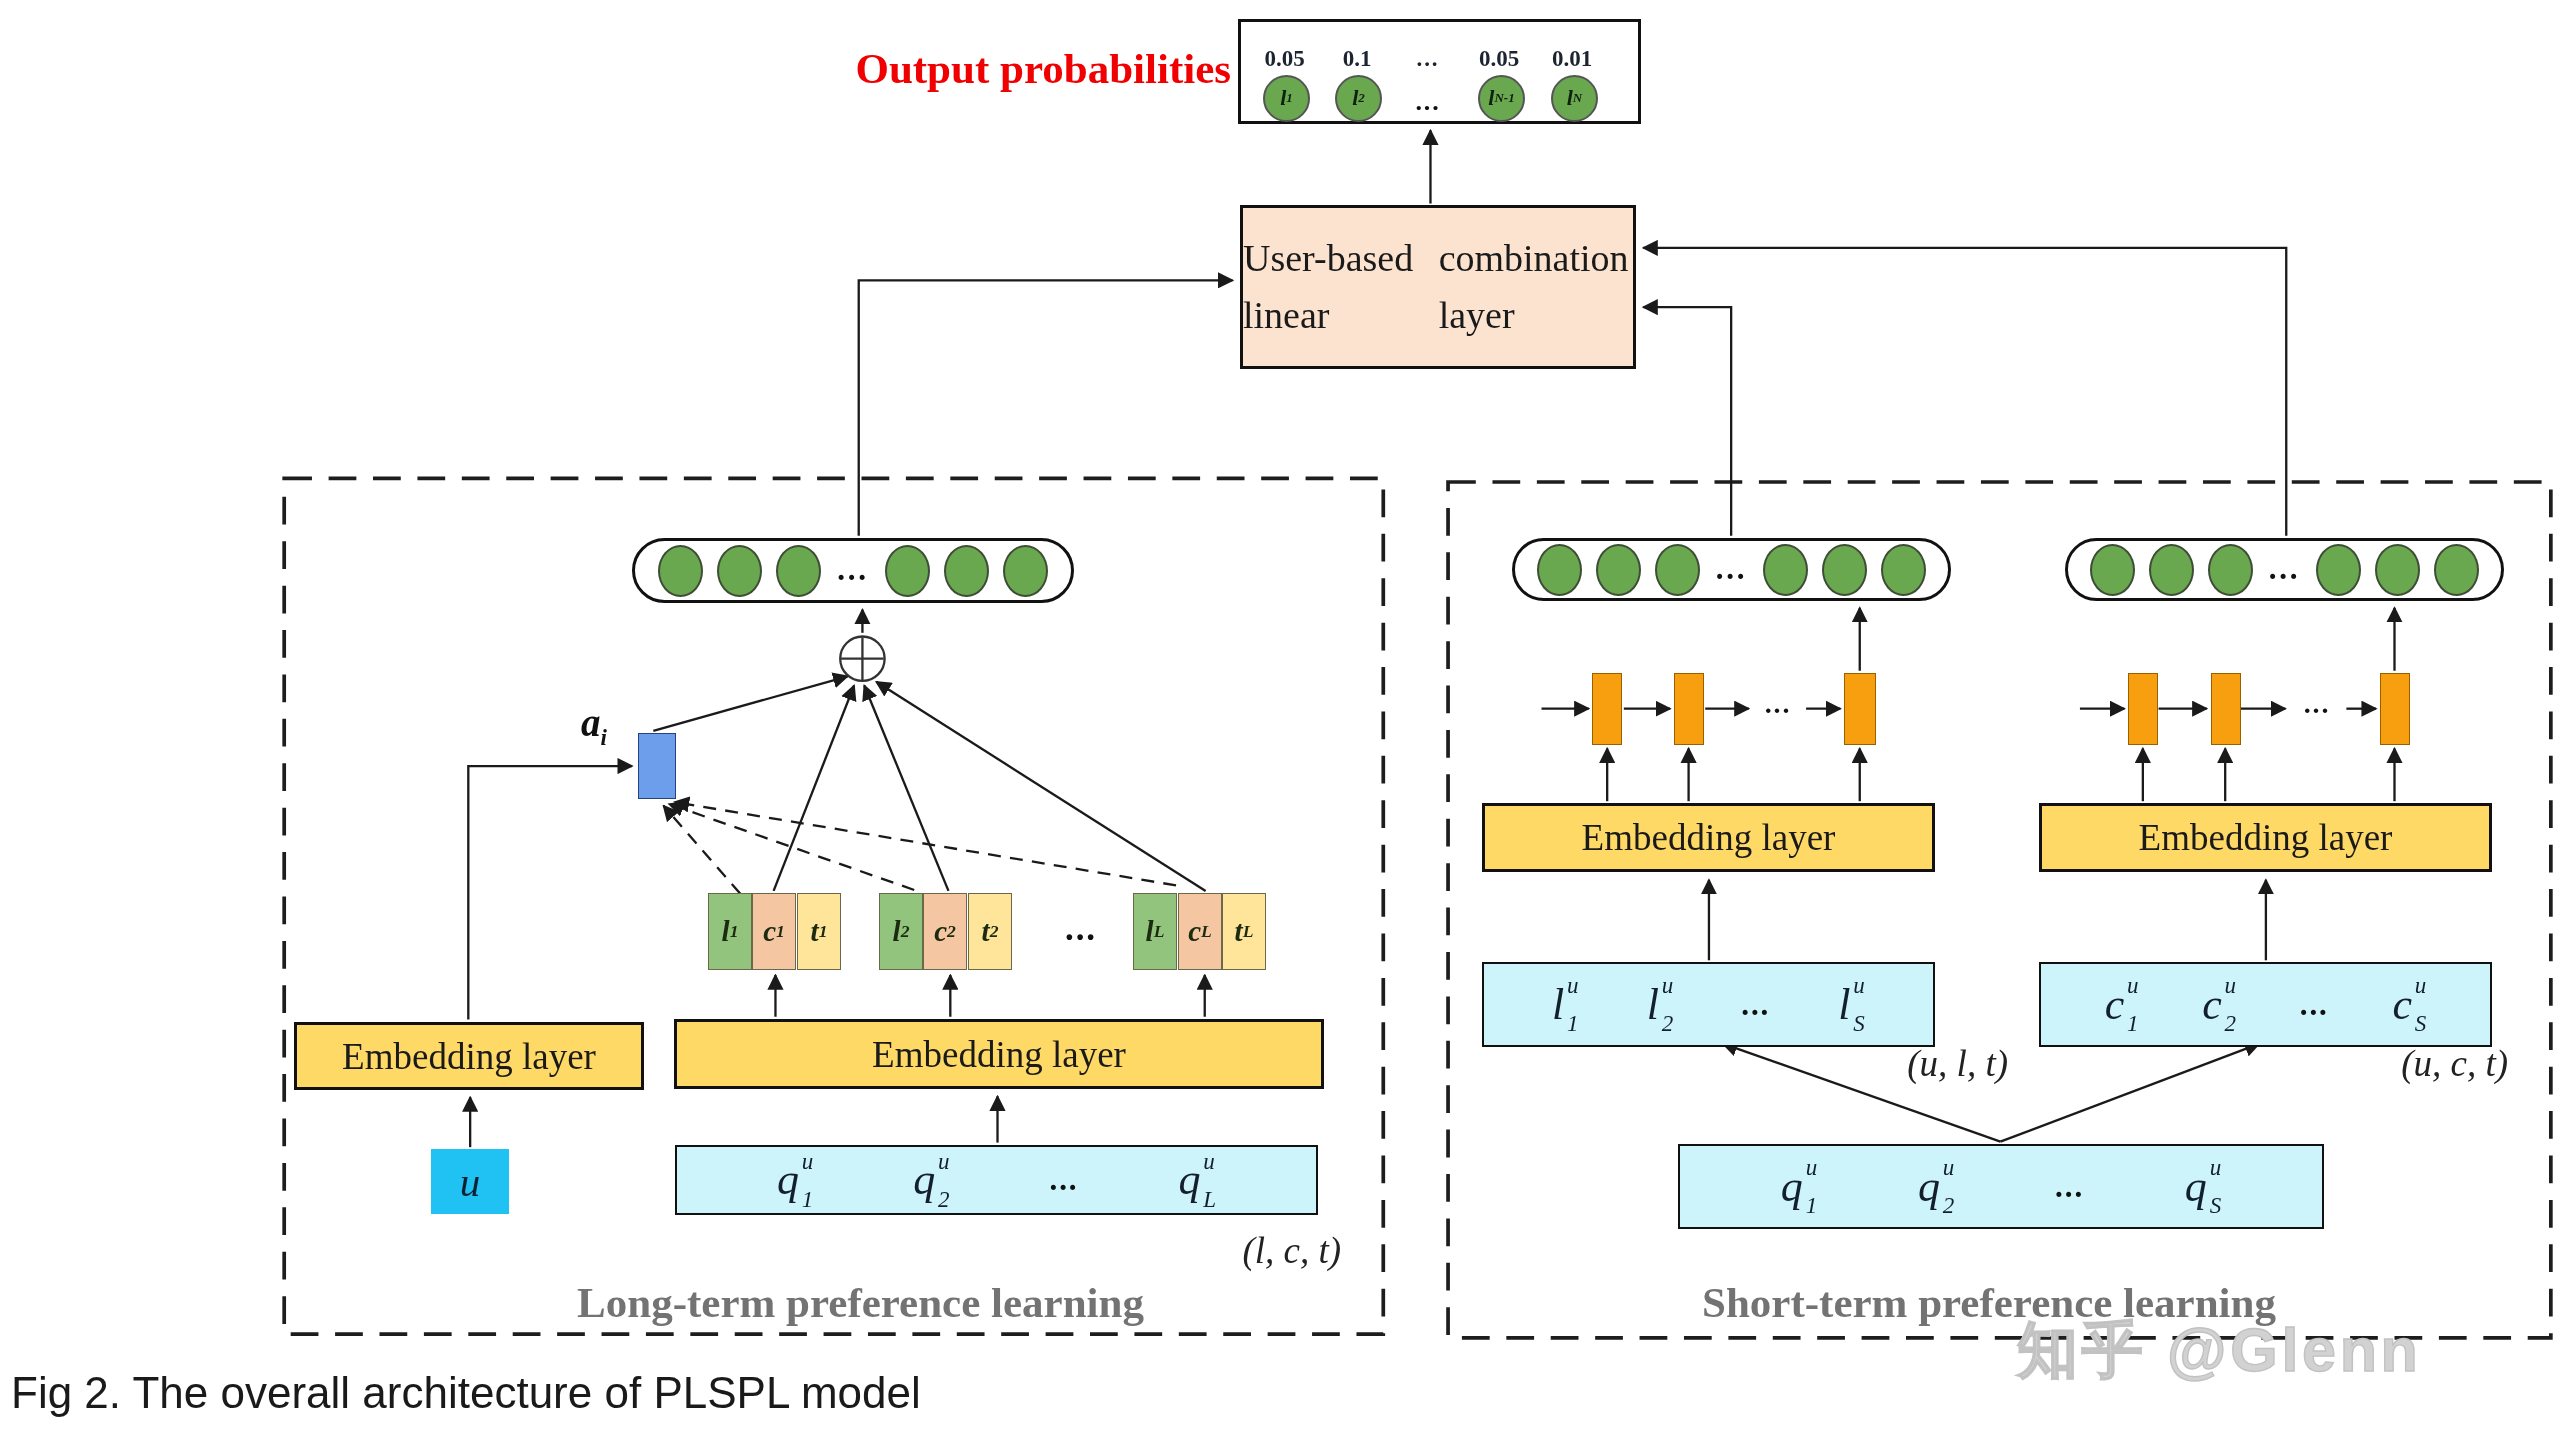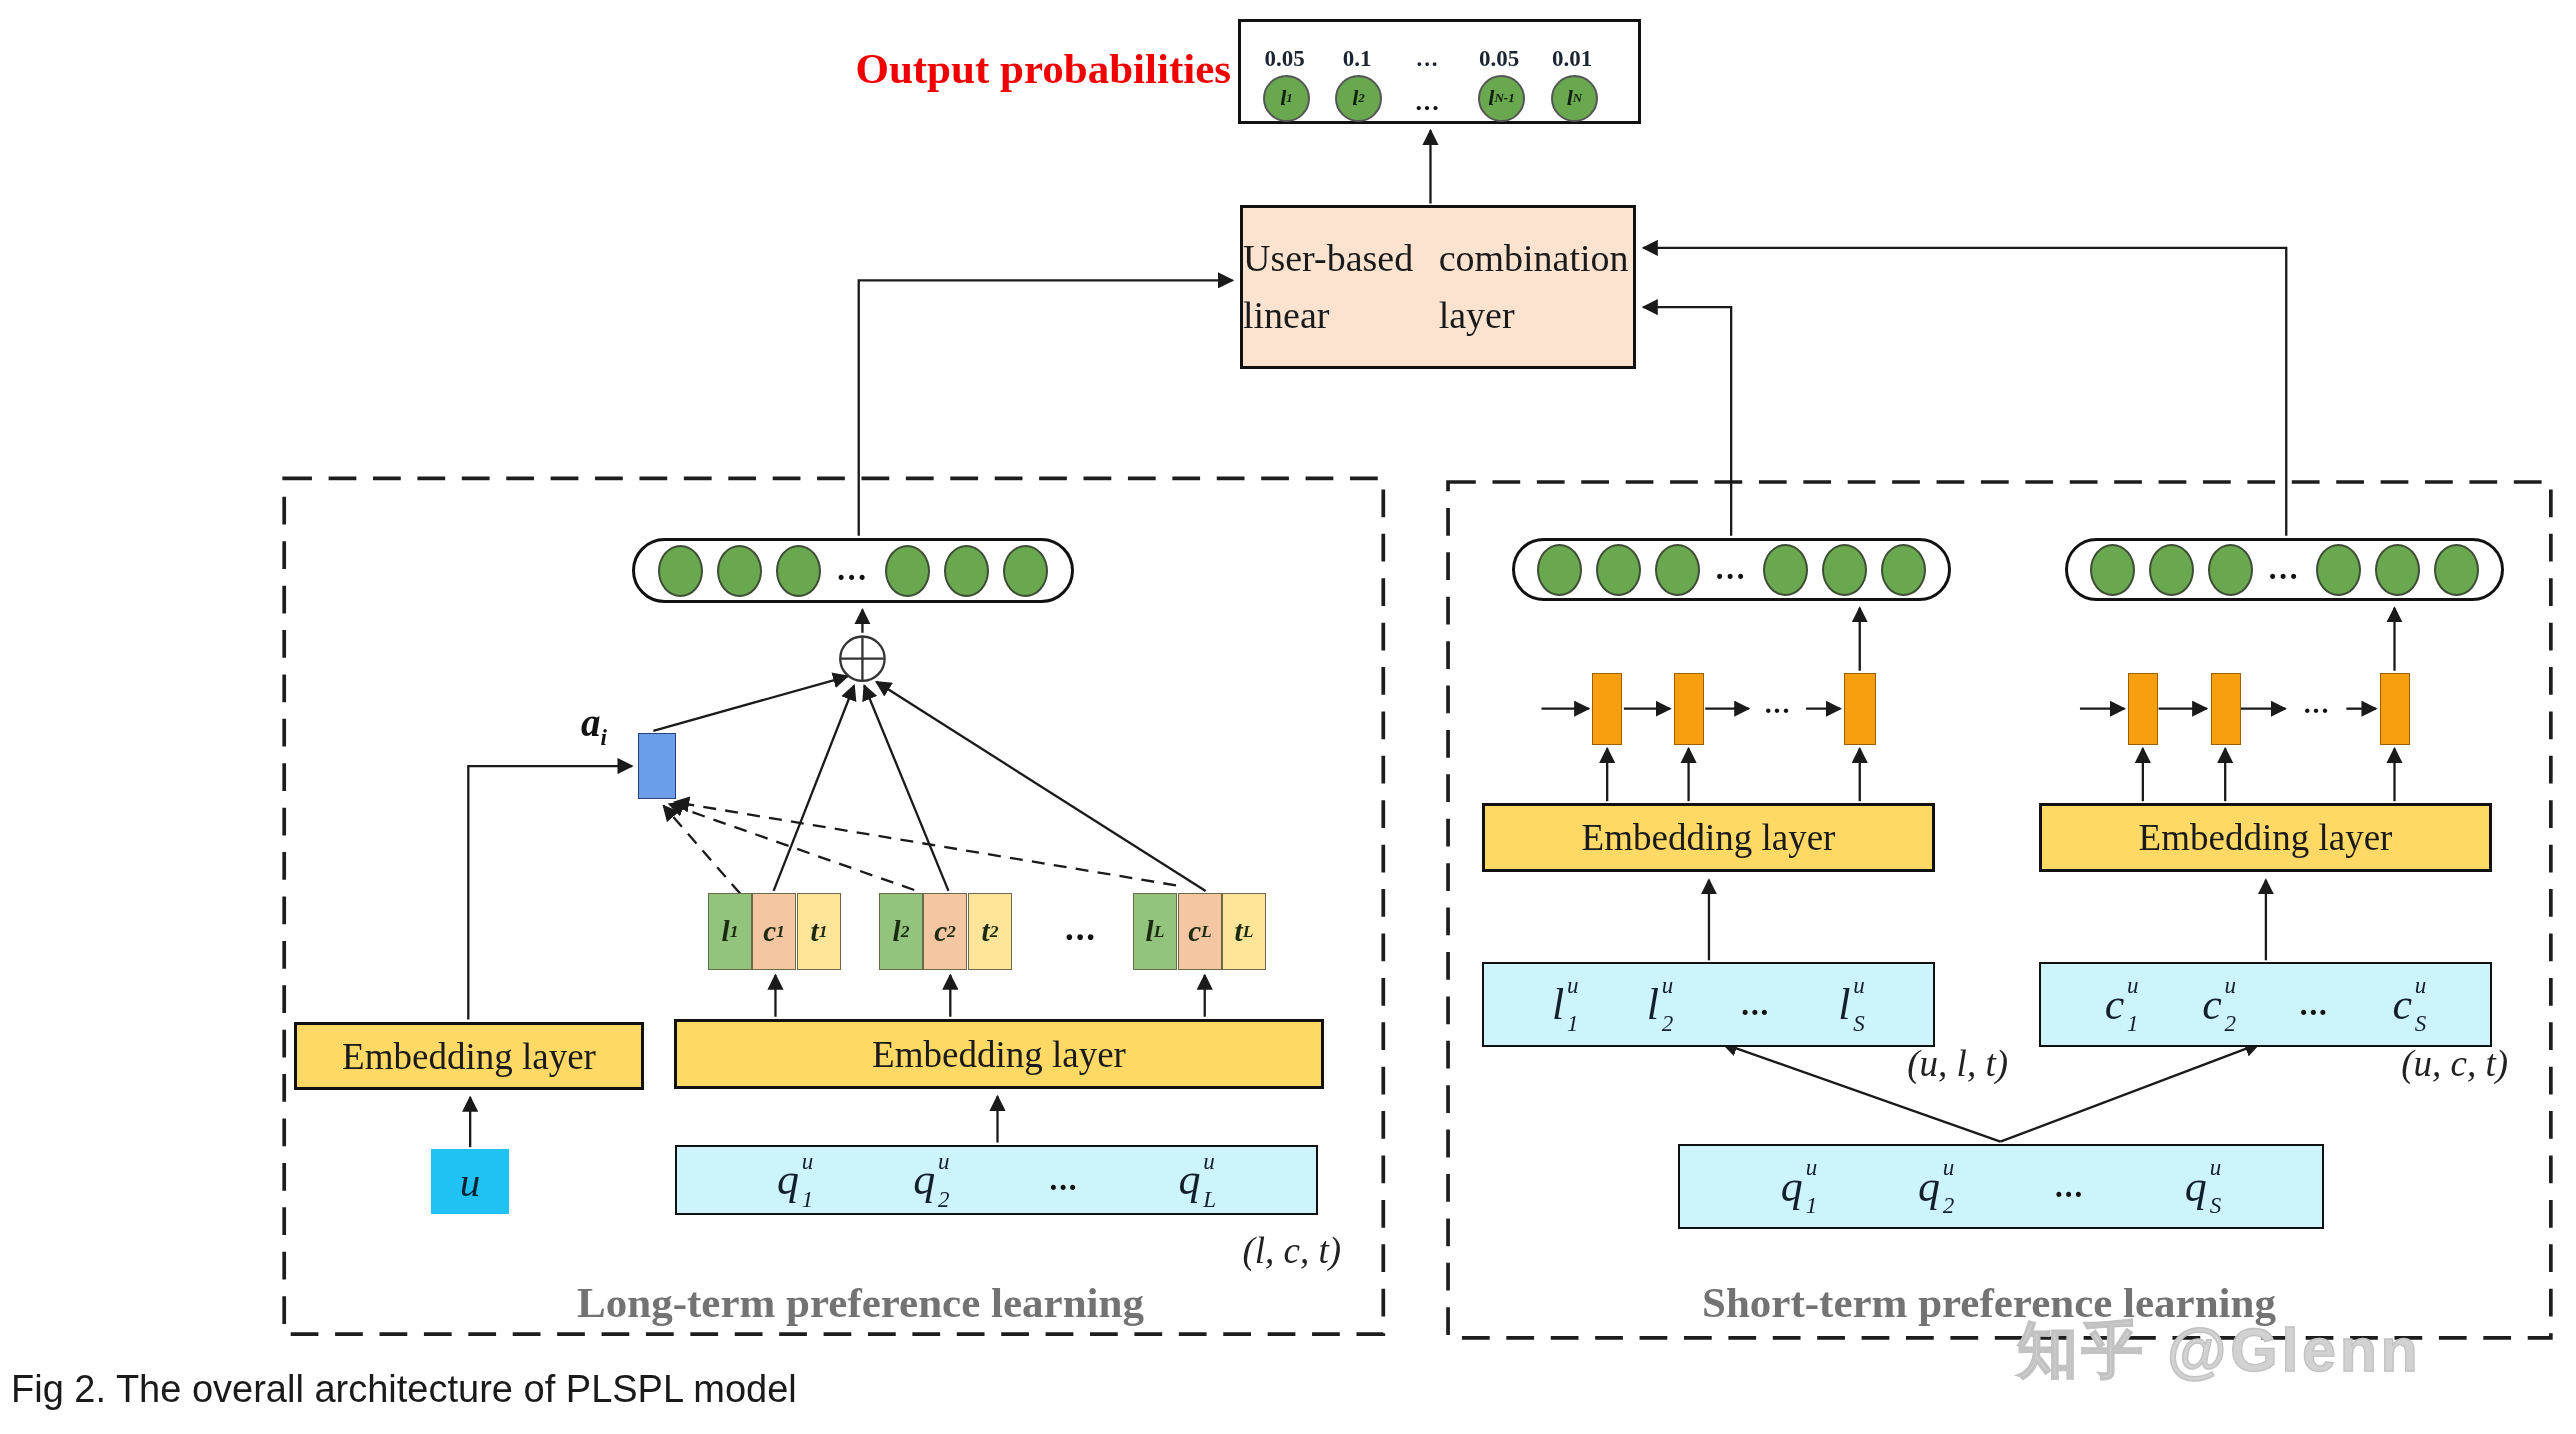--- a/index.html
+++ b/index.html
@@ -62,21 +62,21 @@
   
   .rnn{position:absolute;top:673px;width:30px;height:72px;background:#f79f0f;border:1.4px solid #9a6000;box-sizing:border-box;}
   .chdots{position:absolute;top:688px;width:52px;text-align:center;font-weight:bold;font-size:28px;
           letter-spacing:1.9px;color:#111;}
 
   
   .watermark{position:absolute;left:2017px;top:1310px;font-family:"Liberation Sans",sans-serif;
              font-weight:bold;font-size:61px;color:#d2d2d2;-webkit-text-stroke:1.4px #c2c2c2;
              letter-spacing:3.7px;z-index:30;}
   .caption{position:absolute;left:11px;top:1368px;font-family:"Liberation Sans",sans-serif;
-           font-size:38px;color:#1a1a1a;}
+           font-size:44px;color:#1a1a1a;}
 </style>
 </head>
 <body>
 
 <div id="canvas">
 
   <svg class="overlay" width="2576" height="1434" viewBox="0 0 2784 1550">
     <defs>
       <marker id="ah" viewBox="0 0 10 10" refX="9" refY="5" markerWidth="7" markerHeight="7" orient="auto-start-reverse">
         <path d="M0,0 L10,5 L0,10 z" fill="#1a1a1a"></path>

